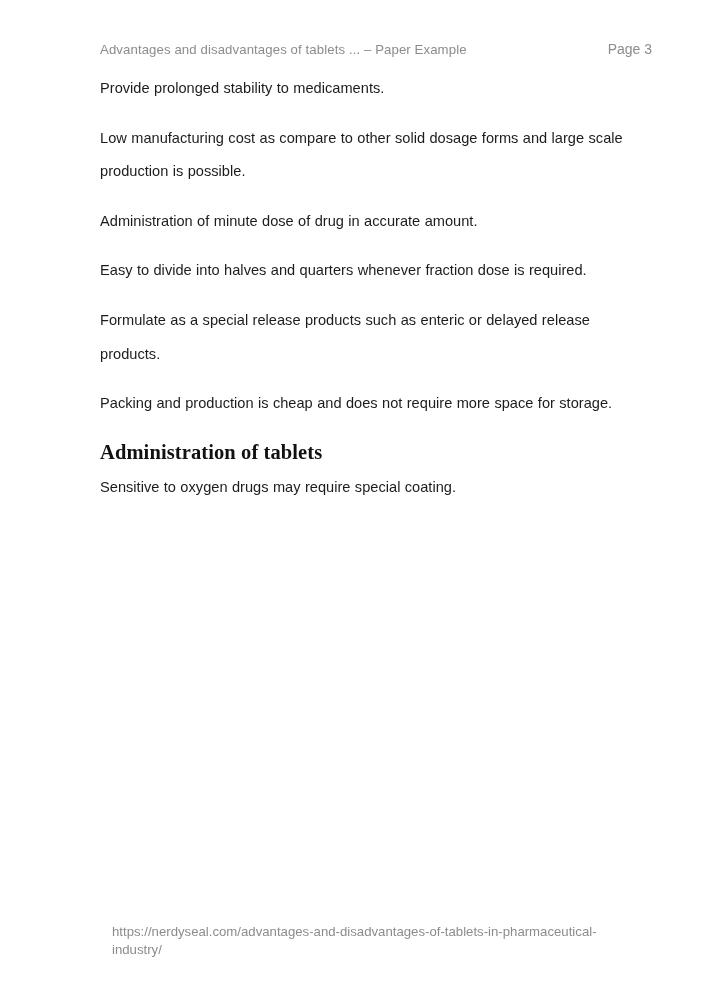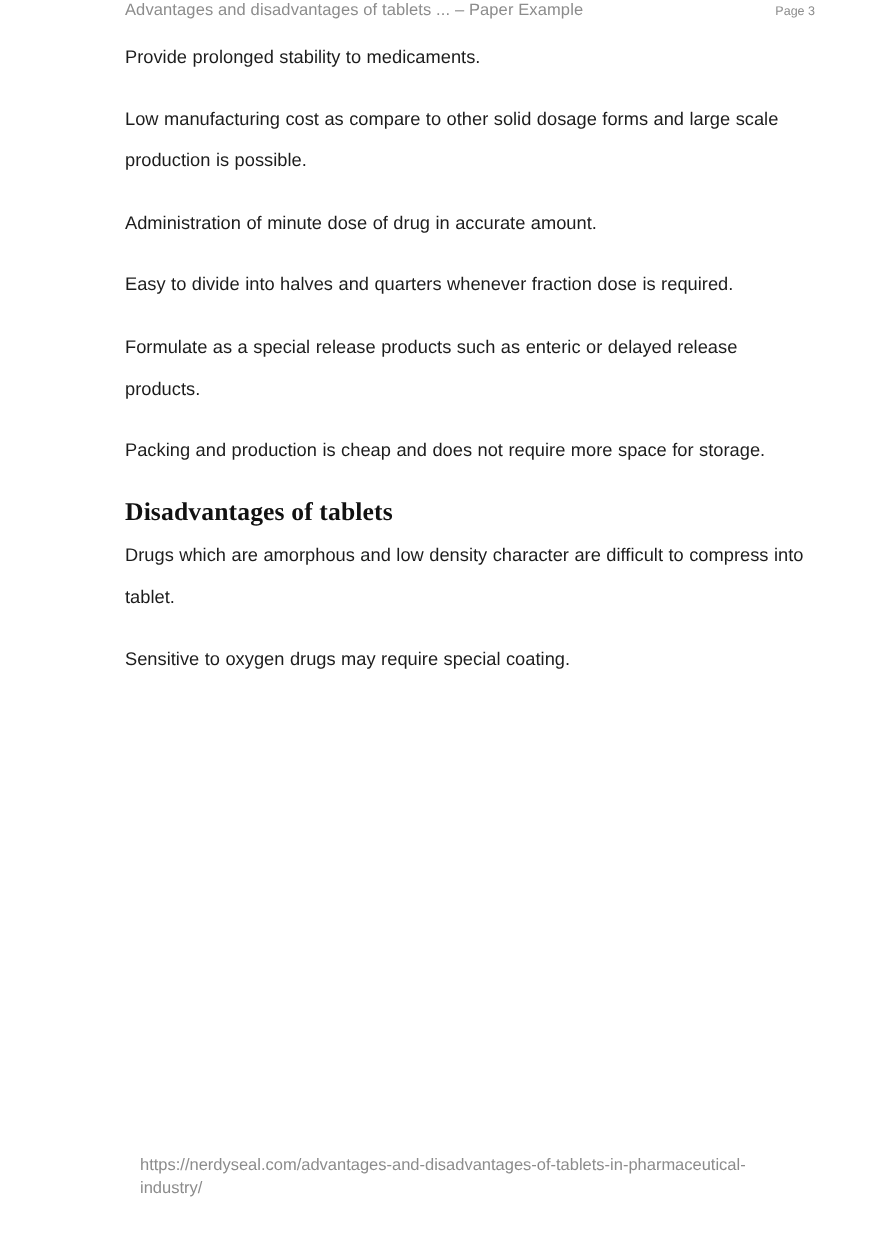--- a/index.html
+++ b/index.html
@@ -29,30 +29,31 @@
     left: 100px;
     top: 0;
     width: 554px;
   }
 
   
   .doc-header {
     display: flex;
     align-items: baseline;
     justify-content: space-between;
+    padding-top: 41px;
     width: 553px;
   }
   .doc-header .title {
     font-size: 13.2px;
     color: #8c8c8c;
     letter-spacing: 0.1px;
     white-space: nowrap;
   }
   .doc-header .pageno {
-    font-size: 10px;
+    font-size: 14px;
     color: #8c8c8c;
     white-space: nowrap;
     padding-right: 1px;
   }
 
   
   .body-block {
     margin-top: 15px;
     width: 545px;
   }
@@ -108,24 +109,23 @@
 
     <div class="body-block">
       <p class="para">Provide prolonged stability to medicaments.</p>
       <p class="para">Low manufacturing cost as compare to other solid dosage forms and large scale production is possible.</p>
       <p class="para">Administration of minute dose of drug in accurate amount.</p>
       <p class="para">Easy to divide into halves and quarters whenever fraction dose is required.</p>
       <p class="para">Formulate as a special release products such as enteric or delayed release products.</p>
       <p class="para">Packing and production is cheap and does not require more space for storage.</p>
     </div>
 
-    <h2 class="section-heading">Disadvantages of tablets</h2>
+    <h2 class="section-heading">Administration of tablets</h2>
 
     <div class="body-block" style="margin-top:0;">
-      <p class="para">Drugs which are amorphous and low density character are difficult to compress into tablet.</p>
       <p class="para">Sensitive to oxygen drugs may require special coating.</p>
     </div>
 
   </div>
 
   <div class="doc-footer">
     <div class="url">https://nerdyseal.com/advantages-and-disadvantages-of-tablets-in-pharmaceutical-industry/</div>
   </div>
 
 </div>

